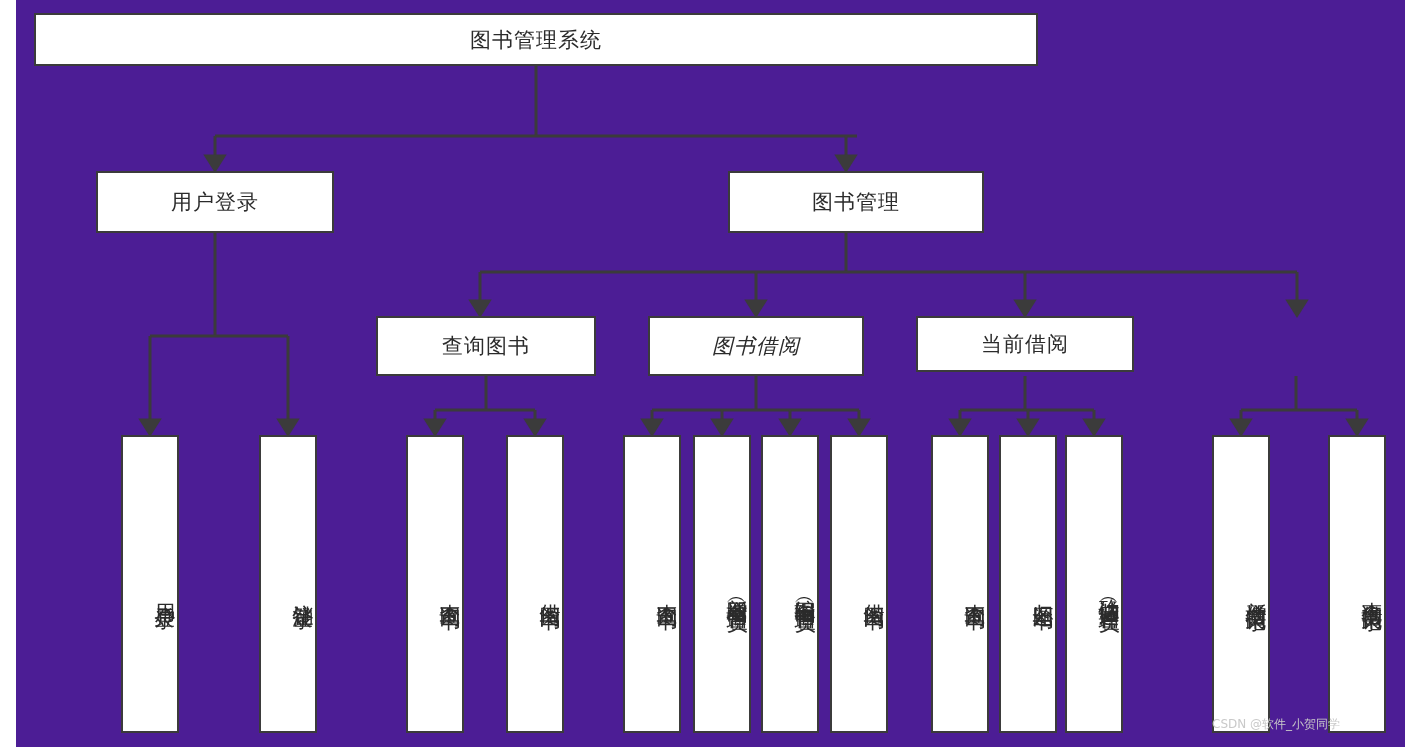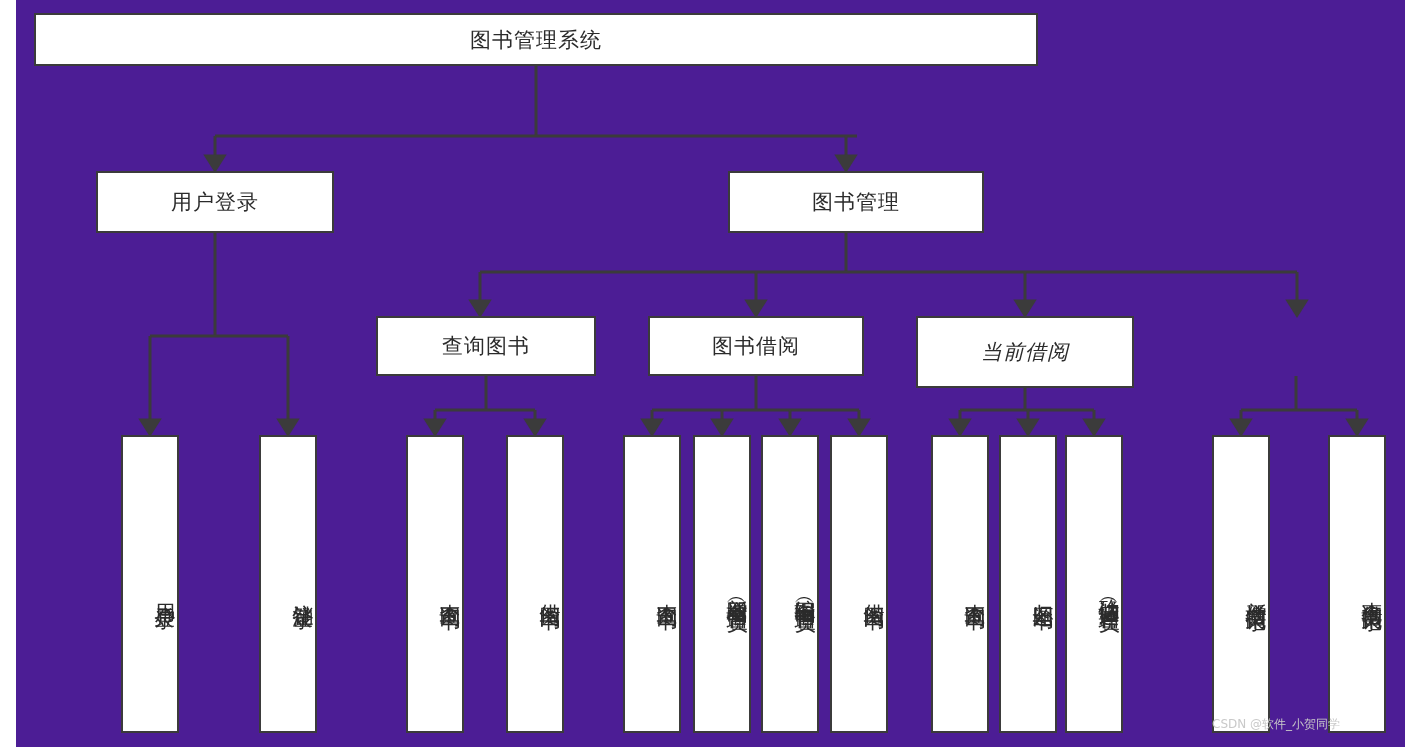--- a/index.html
+++ b/index.html
@@ -121,22 +121,22 @@
 
     </g>
   </svg>
 
   <div class="node horiz" style="left:18px;top:13px;width:1004px;height:53px;">图书管理系统</div>
 
   <div class="node horiz" style="left:80px;top:171px;width:238px;height:62px;">用户登录</div>
   <div class="node horiz" style="left:712px;top:171px;width:256px;height:62px;">图书管理</div>
 
   <div class="node horiz" style="left:360px;top:316px;width:220px;height:60px;">查询图书</div>
-  <div class="node horiz" style="left:632px;top:316px;width:216px;height:60px;">图书借阅</div>
-  <div class="node horiz" style="left:900px;top:316px;width:218px;height:72px;font-style:italic;">当前借阅</div>
+  <div class="node horiz" style="left:632px;top:316px;width:216px;height:60px;font-style:italic;">图书借阅</div>
+  <div class="node horiz" style="left:900px;top:316px;width:218px;height:56px;">当前借阅</div>
 
   <div class="node vert" style="left:105px;top:435px;width:58px;height:298px;">
     <span class="vtext">用户登录</span>
   </div>
   <div class="node vert" style="left:243px;top:435px;width:58px;height:298px;">
     <span class="vtext">注销登录</span>
   </div>
   <div class="node vert" style="left:390px;top:435px;width:58px;height:298px;">
     <span class="vtext">查询图书</span>
   </div>

